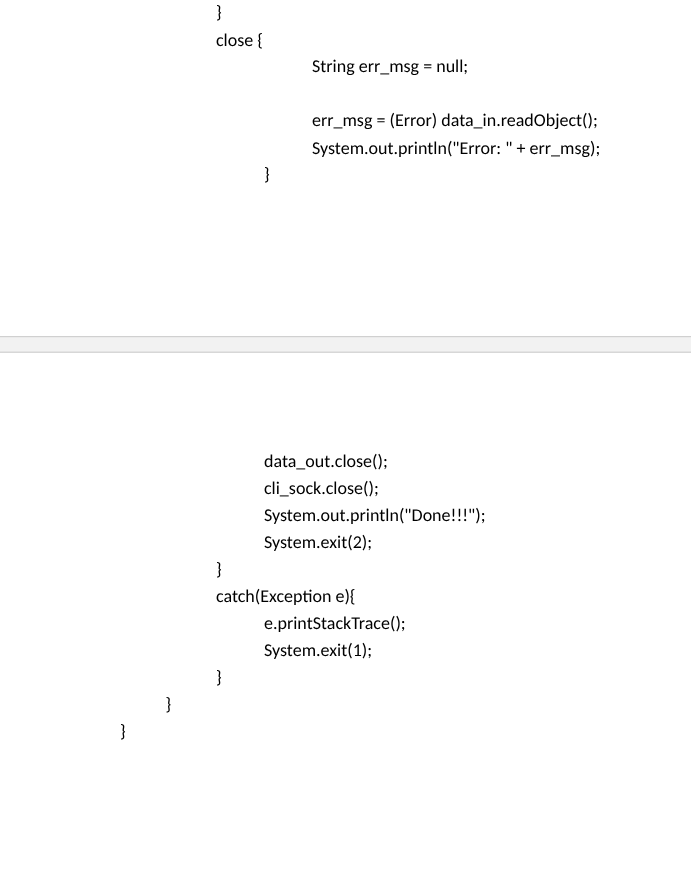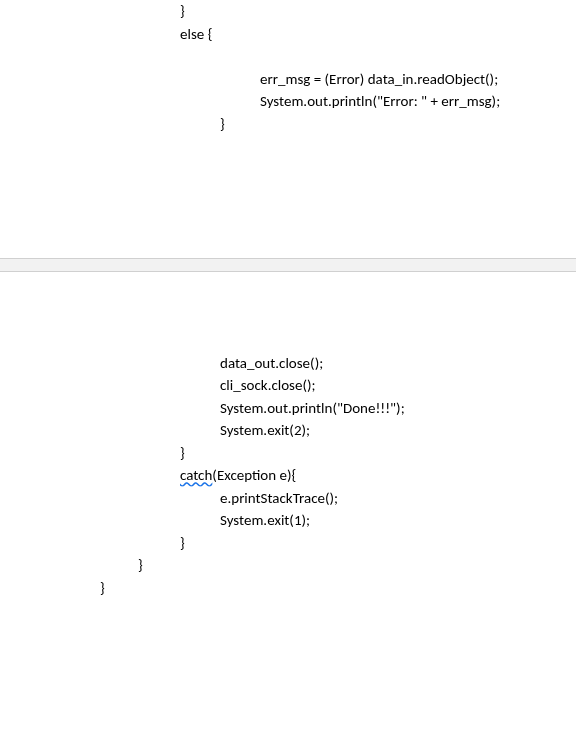--- a/index.html
+++ b/index.html
@@ -21,21 +21,20 @@
       padding: 0;
     }
     .line {
       white-space: pre;
       padding-left: 100px;
     }
     .underline {
       text-decoration-color: #000099;
     }
     .squiggle {
-      text-decoration: underline;
       text-decoration-style: wavy;
       text-decoration-color: #1a73e8;
     }
     .separator {
       width: 100%;
       height: 14px;
       background: #f2f2f2;
       border-top: 1px solid #d0d0d0;
       border-bottom: 1px solid #d0d0d0;
       margin: 0;
@@ -53,21 +52,22 @@
     .i3 { padding-left: 220px; }
     .i4 { padding-left: 260px; }
   </style>
 </head>
 <body>
 
 <div class="page">
 
   <div class="block1">
     <div class="line i2"><span>}</span></div>
-    <div class="line i2"><span>else {</span></div>
+    <div class="line i2"><span>close {</span></div>
+    <div class="line i4"><span>String err_msg = null;</span></div>
     <div class="line i4">&nbsp;</div>
     <div class="line i4"><span>err_msg = (Error) data_</span><span class="underline">in.readObject</span><span>();</span></div>
     <div class="line i4"><span>System.out.println("Error: " + err_msg);</span></div>
     <div class="line i3"><span>}</span></div>
     <div class="line i3">&nbsp;</div>
   </div>
 
   <div style="height:100px;"></div>
 
   <div class="separator"></div>

